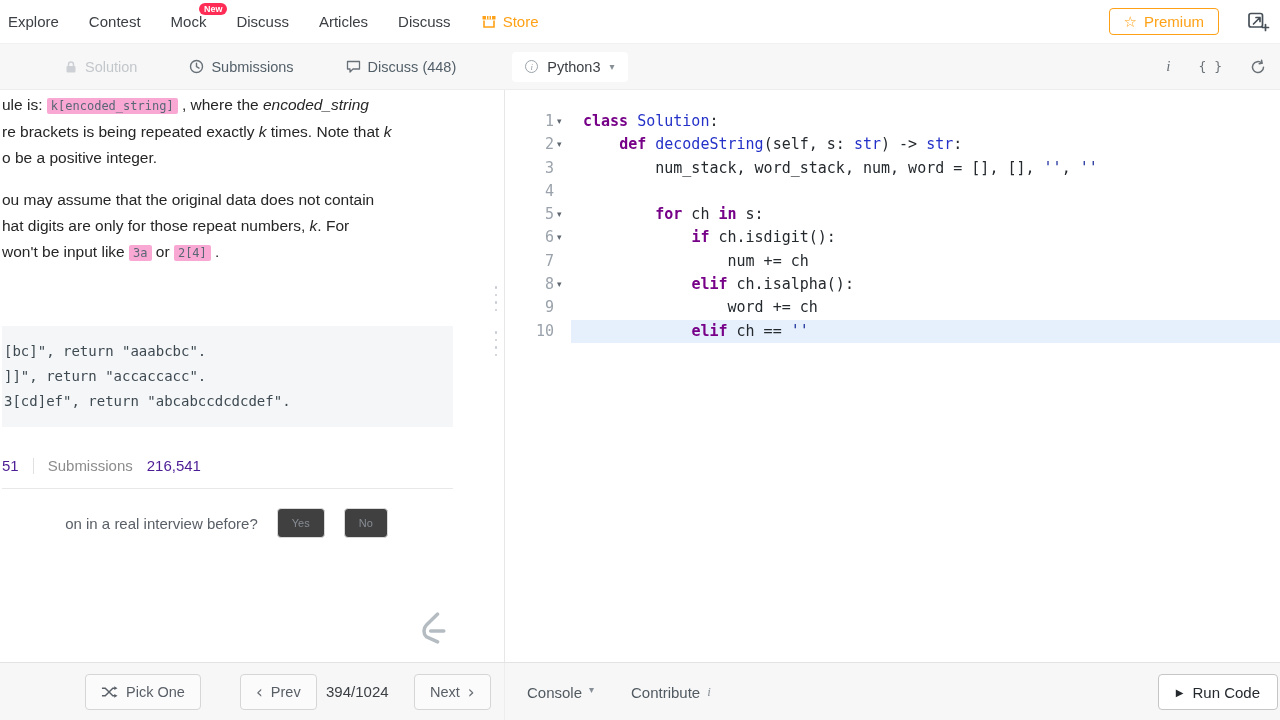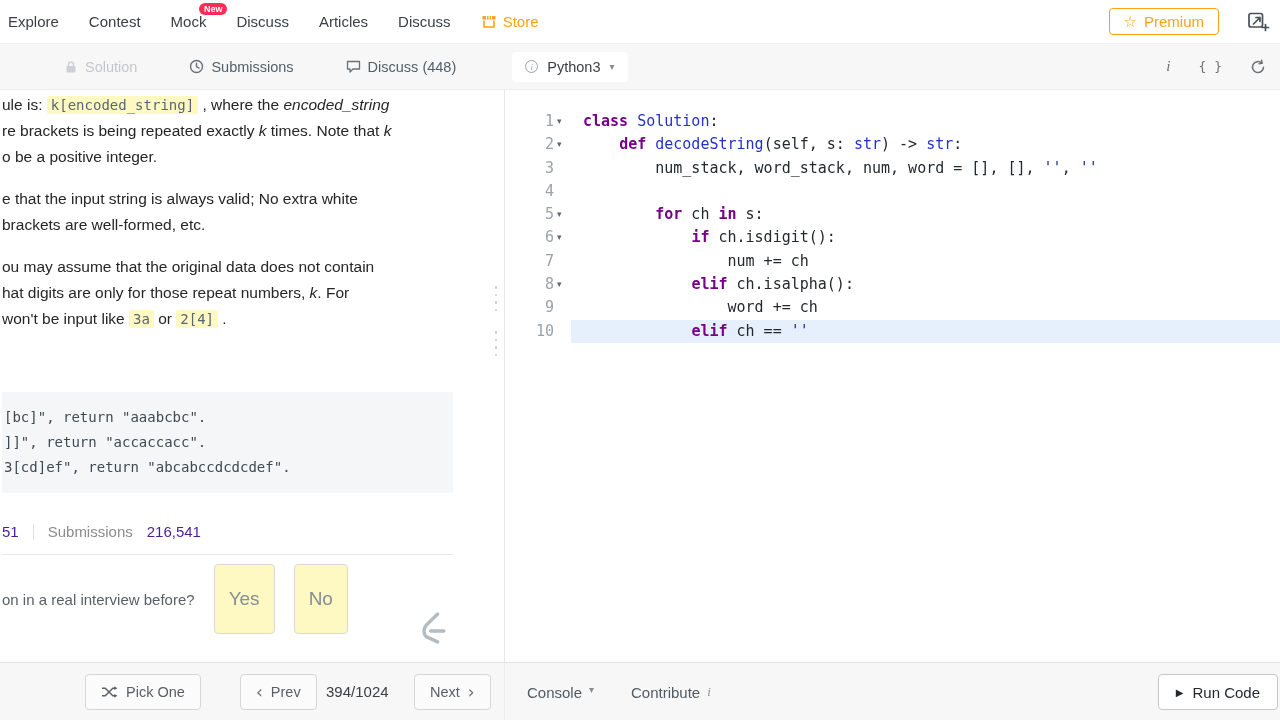--- a/index.html
+++ b/index.html
@@ -45,34 +45,34 @@
              gap:20px; cursor:col-resize; }
   .dotgrp { display:flex; flex-direction:column; gap:5px; align-items:center; }
   .dot { width:2.5px; height:2.5px; border-radius:50%; background:#c6cbd0; }
 
   
   .left-panel { position:absolute; left:0; top:0; width:495px; height:100%; overflow:hidden; background:#fff; }
   .left-content { width:451px; padding:2px 0 0 2px; }
   .para { margin-bottom:16px; }
   .tline { font-size:15.5px; line-height:26px; color:#262626; white-space:nowrap; overflow:hidden; }
   .seg-i { font-style:italic; }
-  .seg-c { font-family:"DejaVu Sans Mono",monospace; font-size:14px; color:#596775;
-           background:#fef9c3; padding:1px 4px; border-radius:2px; }
+  .seg-c { font-family:"DejaVu Sans Mono",monospace; font-size:12px; color:#596775;
+           background:#f9a8d4; padding:1px 4px; border-radius:2px; }
   .example-block { margin-top:60px; width:451px; background:#f5f6f7; padding:13px 0 13px 2px;
                    font-family:"DejaVu Sans Mono",monospace; font-size:14px; color:#3e4a52; }
   .exline { line-height:25px; white-space:pre; }
   .stats-row { margin-top:30px; display:flex; align-items:center; gap:14px; font-size:15px; }
   .stat-dark { color:#4c1d95; }
   .stat-sep { width:1px; height:16px; background:#e0e0e0; }
   .stat-gray { color:#8c8c8c; }
   .hr { margin-top:14px; width:451px; border-top:1px solid #e8e8e8; }
-  .interview-row { margin-top:9px; display:flex; align-items:center; gap:19px; }
+  .interview-row { margin-top:19px; display:flex; align-items:center; gap:19px;justify-content:center; }
   .interview-q { font-size:15px; color:#595f66; }
-  .yn-btn { background:#fef9c3; border:1px solid #d9d9d9; border-radius:4px; padding:23px 14px;
-            font-size:19px; color:#868d94; cursor:pointer; }
+  .yn-btn { background:#404040; border:1px solid #d9d9d9; border-radius:4px; padding:8px 14px;
+            font-size:11px; color:#868d94; cursor:pointer; }
   .lc-logo { position:absolute; right:45px; bottom:12px; }
 
   
   .editor { position:absolute; left:505px; top:0; right:0; height:100%; background:#fff;
             font-family:"DejaVu Sans Mono",monospace; font-size:15px; padding-top:20px; overflow:hidden; }
   .ed-row { display:flex; height:23.3px; line-height:23.3px; }
   .gutter { width:66px; display:flex; justify-content:flex-end; align-items:center; flex:none; }
   .lnum { color:#9aa2ab; }
   .fold { width:17px; padding-left:3px; font-size:9px; color:#5f6770;
           font-family:"DejaVu Sans",sans-serif; cursor:pointer; }
@@ -190,24 +190,20 @@
 
   <div class="left-panel">
     <div class="left-content">
       <div>
           <div class="para">
             <div class="tline"><span class="seg-p">ule is: </span><span class="seg-c">k[encoded_string]</span><span class="seg-p"> , where the </span><span class="seg-i">encoded_string</span></div>
             <div class="tline"><span class="seg-p">re brackets is being repeated exactly </span><span class="seg-i">k</span><span class="seg-p"> times. Note that </span><span class="seg-i">k</span></div>
             <div class="tline"><span class="seg-p">o be a positive integer.</span></div>
           </div>
           <div class="para">
-            <div class="tline"><span class="seg-p">e that the input string is always valid; No extra white</span></div>
-            <div class="tline"><span class="seg-p">brackets are well-formed, etc.</span></div>
-          </div>
-          <div class="para">
             <div class="tline"><span class="seg-p">ou may assume that the original data does not contain</span></div>
             <div class="tline"><span class="seg-p">hat digits are only for those repeat numbers, </span><span class="seg-i">k</span><span class="seg-p">. For</span></div>
             <div class="tline"><span class="seg-p">won't be input like </span><span class="seg-c">3a</span><span class="seg-p"> or </span><span class="seg-c">2[4]</span><span class="seg-p"> .</span></div>
           </div>
         </div>
       <div class="example-block">
           <div class="exline">[bc]", return "aaabcbc".</div>
           <div class="exline">]]", return "accaccacc".</div>
           <div class="exline">3[cd]ef", return "abcabccdcdcdef".</div>
         </div>

